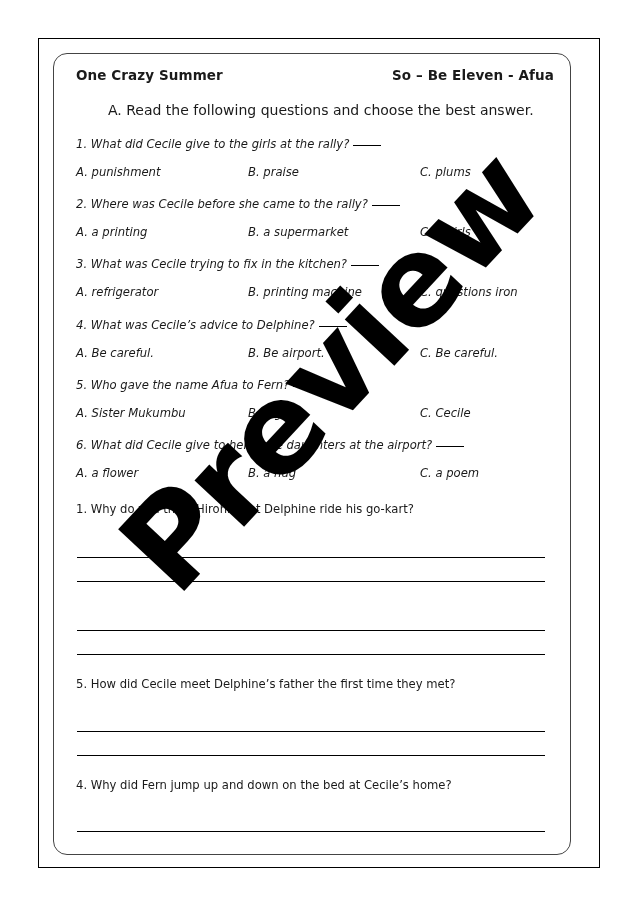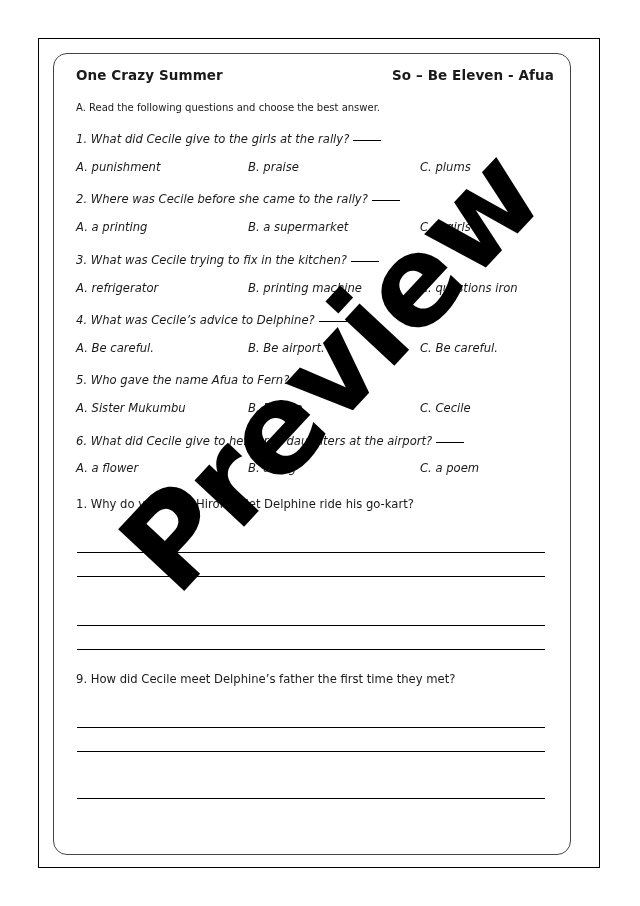--- a/index.html
+++ b/index.html
@@ -60,23 +60,24 @@
     font-size: 13.5px;
     letter-spacing: 0.1px;
     margin-bottom: 19px;
     padding-right: 6px;
   }
   .header-title { white-space: nowrap; }
   .header-subtitle { white-space: nowrap; }
 
   
   .section-directions {
-    font-size: 10px;
+    font-size: 14px;
     margin-bottom: 17px;
     line-height: 1.2;
+    margin-left: 32px;
   }
 
   
   .mc-block { margin-bottom: 16.5px; font-style: italic; }
   .mc-question {
     font-size: 11.6px;
     margin-bottom: 10px;
     line-height: 1.2;
     white-space: nowrap;
   }
@@ -216,28 +217,29 @@
       </div>
 
       <div class="fr-block">
         <div class="fr-lines">
           <div class="fr-line"></div>
           <div class="fr-line"></div>
         </div>
       </div>
 
       <div class="fr-block">
-        <div class="fr-question">9. How did Cecile meet Delphine’s father the first time they met?</div>
-        <div class="fr-lines">
-          <div class="fr-line"></div>
-          <div class="fr-line"></div>
-        </div>
-      </div>
-
-      <div class="fr-block">
+        <div class="fr-question">5. How did Cecile meet Delphine’s father the first time they met?</div>
+        <div class="fr-lines">
+          <div class="fr-line"></div>
+          <div class="fr-line"></div>
+        </div>
+      </div>
+
+      <div class="fr-block">
+        <div class="fr-question">4. Why did Fern jump up and down on the bed at Cecile’s home?</div>
         <div class="fr-lines">
           <div class="fr-line"></div>
 
         </div>
       </div>
 
     </div>
   </div>
 </div>
 

